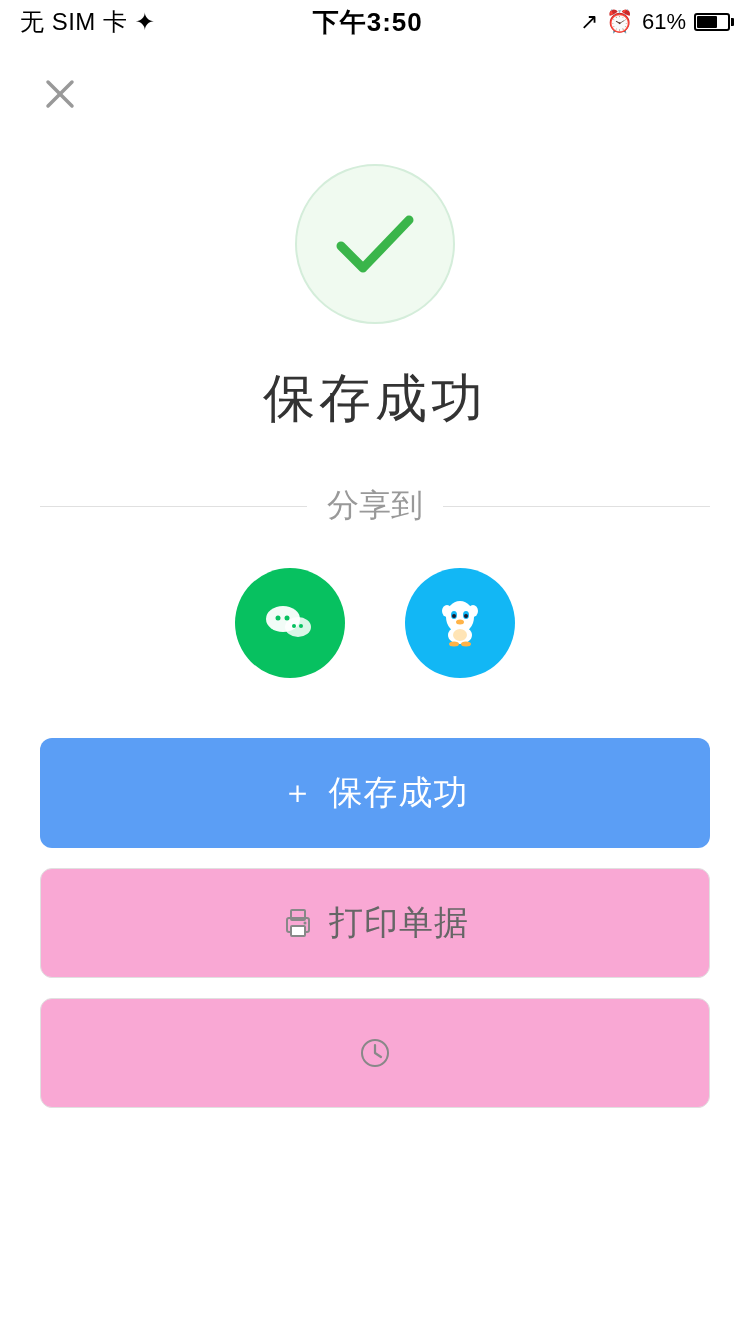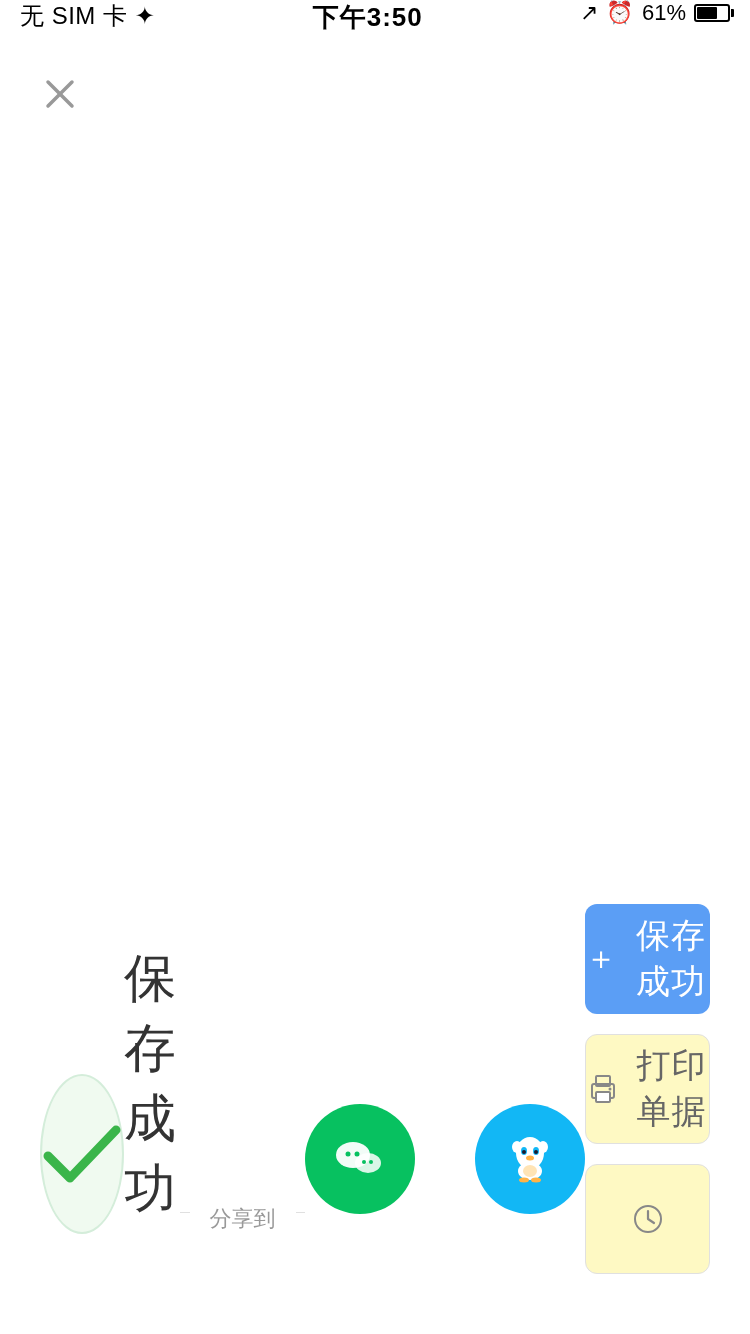--- a/index.html
+++ b/index.html
@@ -10,21 +10,21 @@
       background: #ffffff;
       font-family: -apple-system, "PingFang SC", "Helvetica Neue", Arial, sans-serif;
       display: flex;
       flex-direction: column;
     }
 
     
     .status-bar {
       display: flex;
       justify-content: space-between;
-      align-items: flex-start;
+      align-items: center;
       height: 44px;
       padding: 0 20px;
       background: #ffffff;
     }
     .status-left {
       font-size: 24px;
       color: #000;
       font-weight: 500;
       letter-spacing: 0.5px;
     }
@@ -81,22 +81,22 @@
     }
     .close-btn svg {
       width: 32px;
       height: 32px;
     }
 
     
     .main-content {
       flex: 1;
       display: flex;
-      flex-direction: row;
-      align-items: flex-end;
+      flex-direction: column;
+      align-items: center;
       padding: 20px 40px 60px;
     }
 
     
     .success-circle {
       width: 160px;
       height: 160px;
       border-radius: 50%;
       background: #f0faf0;
       border: 2px solid #d4edda;
@@ -126,24 +126,23 @@
       align-items: center;
       gap: 20px;
       margin-bottom: 40px;
     }
     .divider-line {
       flex: 1;
       height: 1px;
       background: #e0e0e0;
     }
     .share-label {
-      font-size: 22px;
+      font-size: 32px;
       color: #999999;
       white-space: nowrap;
-      margin-top: 13px;
     }
 
     
     .share-icons {
       display: flex;
       gap: 60px;
       margin-bottom: 60px;
     }
     .share-icon-btn {
       width: 110px;
@@ -181,21 +180,21 @@
       align-items: center;
       justify-content: center;
       gap: 14px;
       letter-spacing: 1px;
     }
     .btn-primary {
       background: #5b9ef5;
       color: #ffffff;
     }
     .btn-secondary {
-      background: #fef9c3;
+      background: #f9a8d4;
       color: #666666;
       border: 1px solid #e0e0e0;
     }
     .btn-icon {
       font-size: 32px;
       display: flex;
       align-items: center;
     }
   </style>
 </head>

